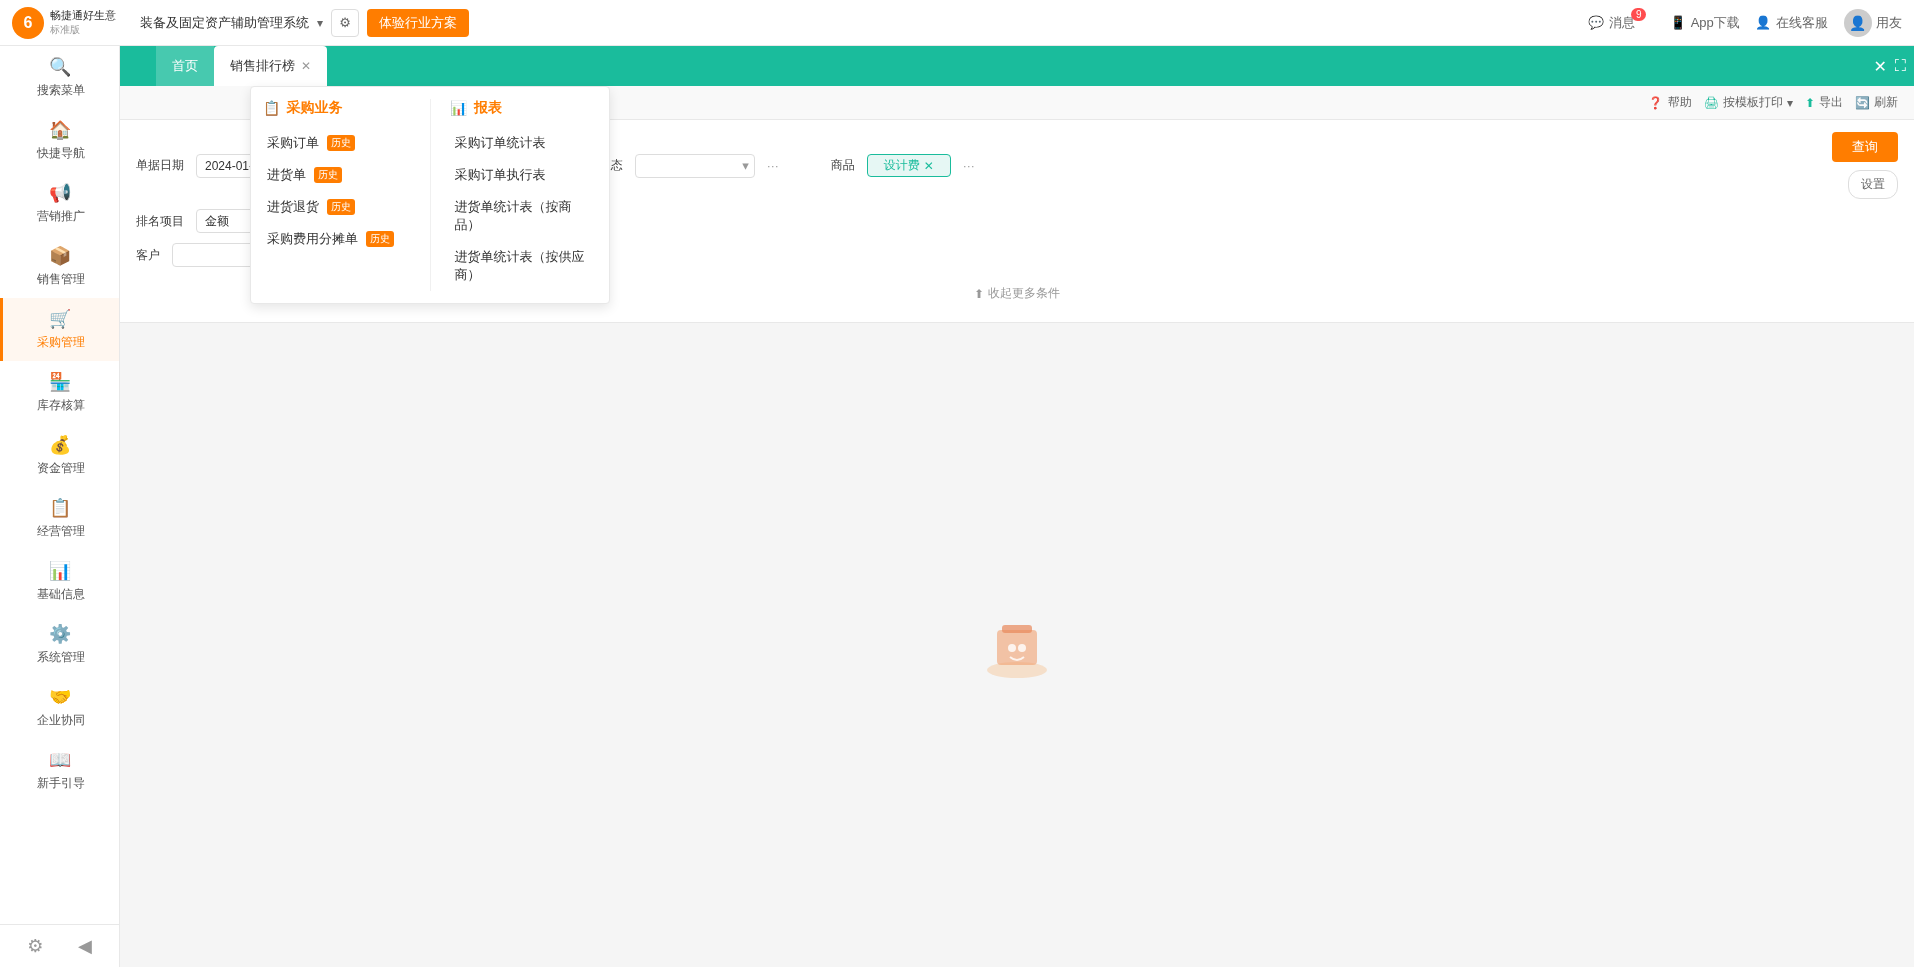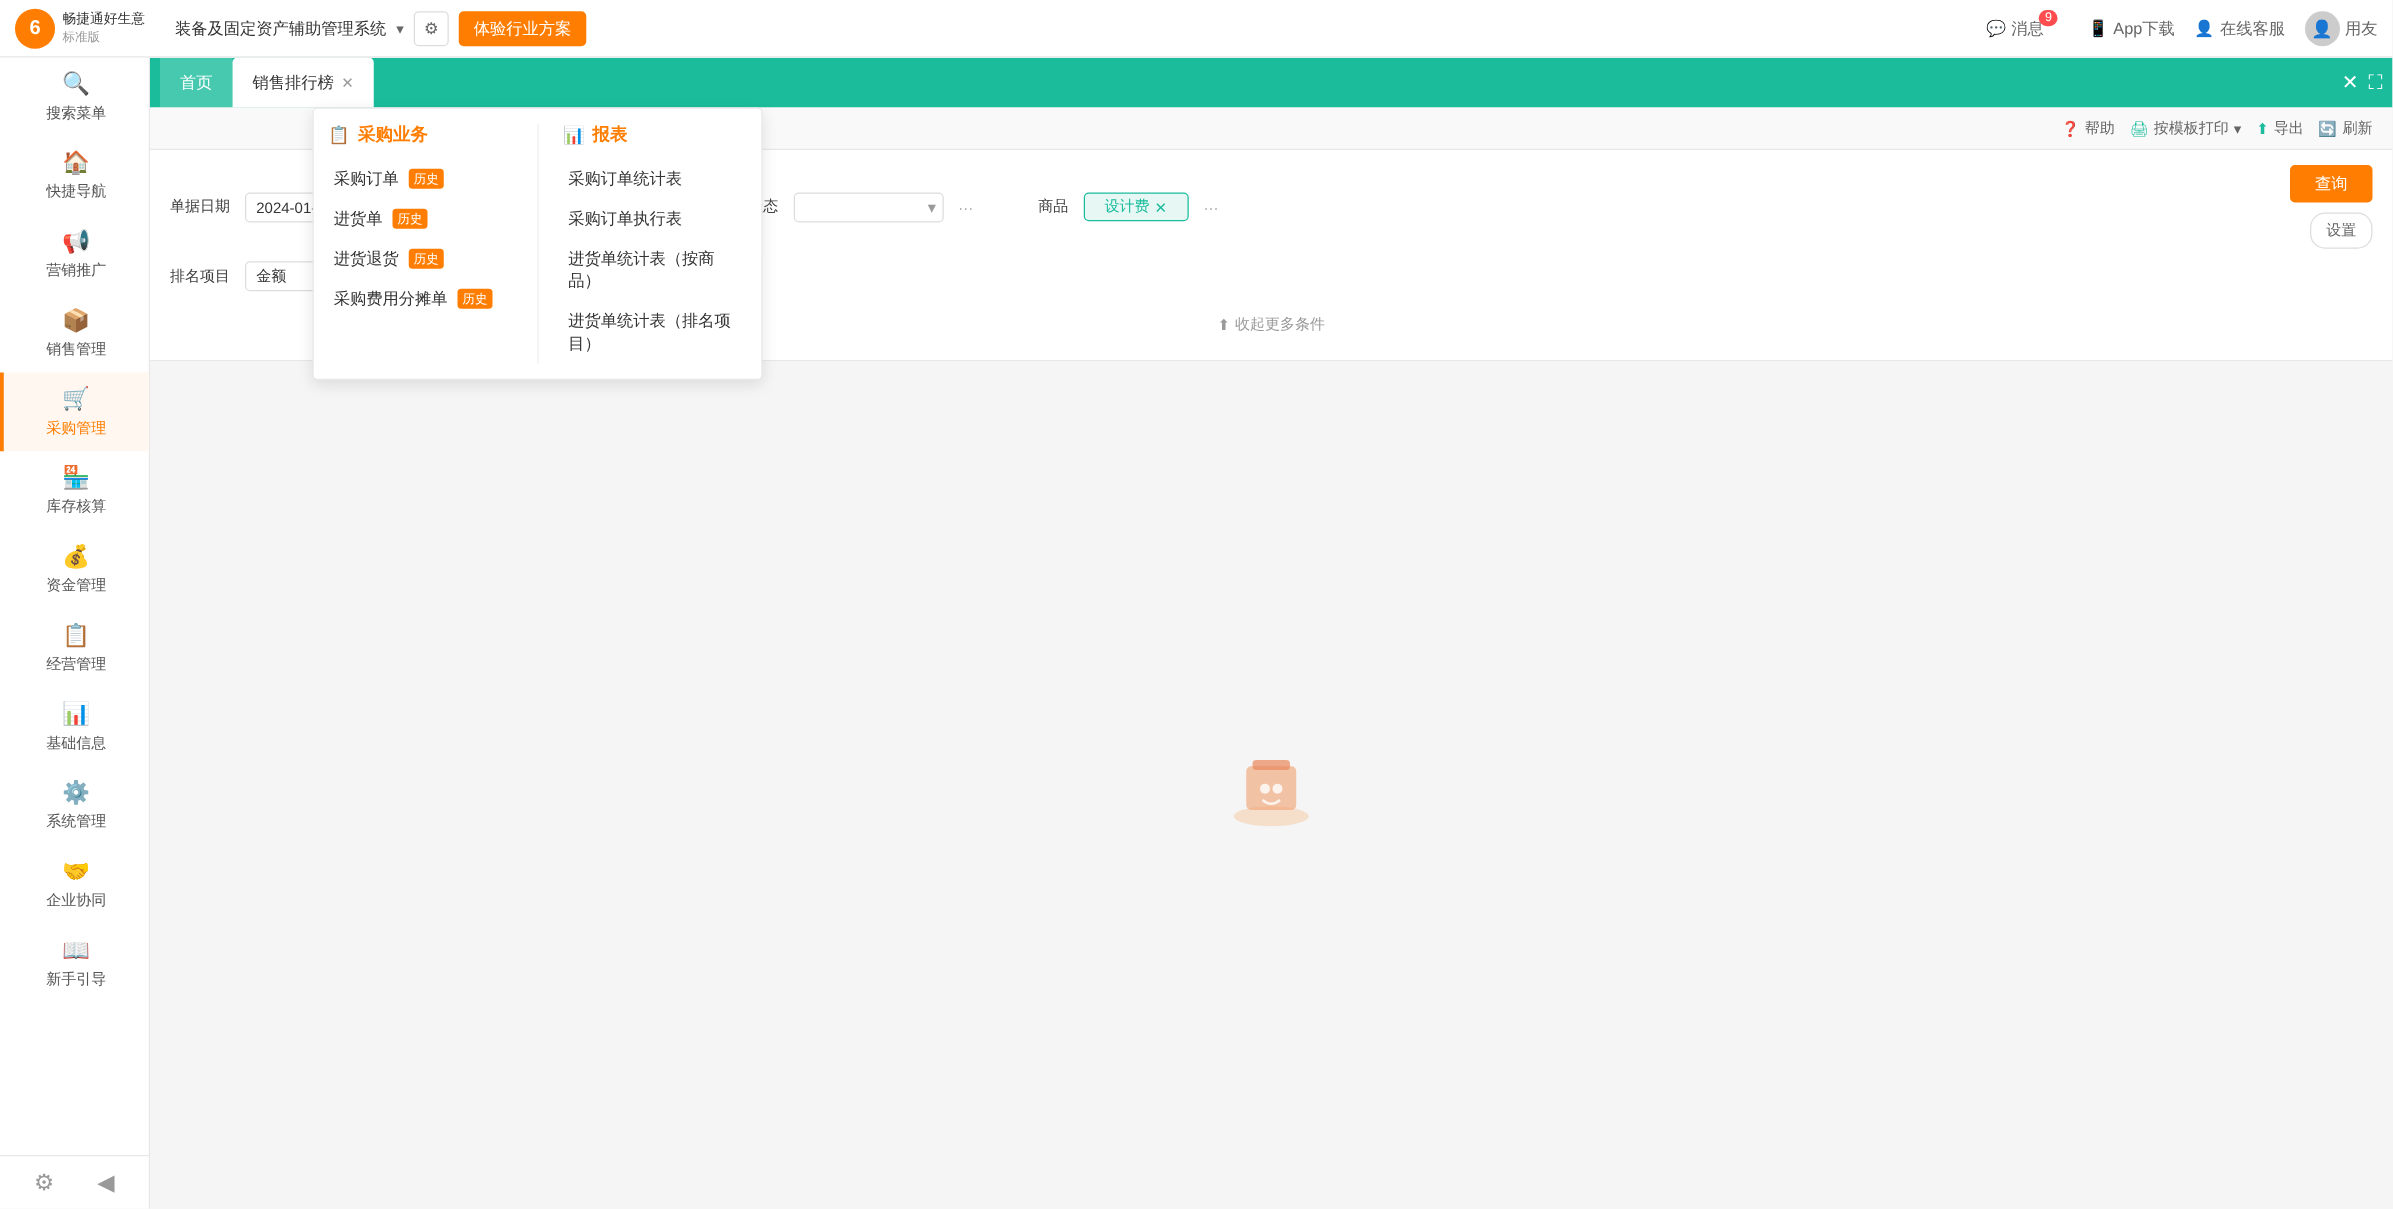--- a/index.html
+++ b/index.html
@@ -123,21 +123,21 @@
     .tab {
       padding: 0 16px;
       height: 40px;
       display: flex;
       align-items: center;
       cursor: pointer;
       color: white;
       font-size: 13px;
       gap: 6px;
     }
-    .tab.home { background: rgba(255,255,255,0.2); }
+    .tab.home { background: rgba(255,255,255,0.2); margin-left: 28px; }
     .tab.active { background: white; color: #333; border-radius: 4px 4px 0 0; }
     .tab-close { font-size: 12px; color: #999; cursor: pointer; }
     .tabs-right {
       margin-left: auto;
       display: flex;
       align-items: center;
       gap: 8px;
     }
     .tab-action-btn { color: white; cursor: pointer; font-size: 16px; }
 
@@ -417,20 +417,29 @@
         <span class="filter-more">···</span>
         <span class="filter-label" style="margin-left:40px">业务员</span>
         <div class="filter-select-wrapper">
           <select class="filter-select">
             <option></option>
           </select>
         </div>
         <span class="filter-more">···</span>
       </div>
 
+      <div class="filter-row">
+        <span class="filter-label">客户</span>
+        <div class="filter-select-wrapper">
+          <select class="filter-select">
+            <option></option>
+          </select>
+        </div>
+        <span class="filter-more">···</span>
+      </div>
 
       <div class="collapse-btn">
         <span>⬆</span>
         <span>收起更多条件</span>
       </div>
     </div>
 
     <div class="empty-state">
       <svg class="empty-icon" viewBox="0 0 80 80">
         <ellipse cx="40" cy="65" rx="30" ry="8" fill="#f5c9a0" opacity="0.5"></ellipse>
@@ -474,18 +483,18 @@
         <div class="dropdown-item">
           <span>采购订单统计表</span>
         </div>
         <div class="dropdown-item">
           <span>采购订单执行表</span>
         </div>
         <div class="dropdown-item">
           <span>进货单统计表（按商品）</span>
         </div>
         <div class="dropdown-item">
-          <span>进货单统计表（排名项目）</span>
+          <span>进货单统计表（按供应商）</span>
         </div>
       </div>
     </div>
   </div>
 </div>
 
 </body></html>

